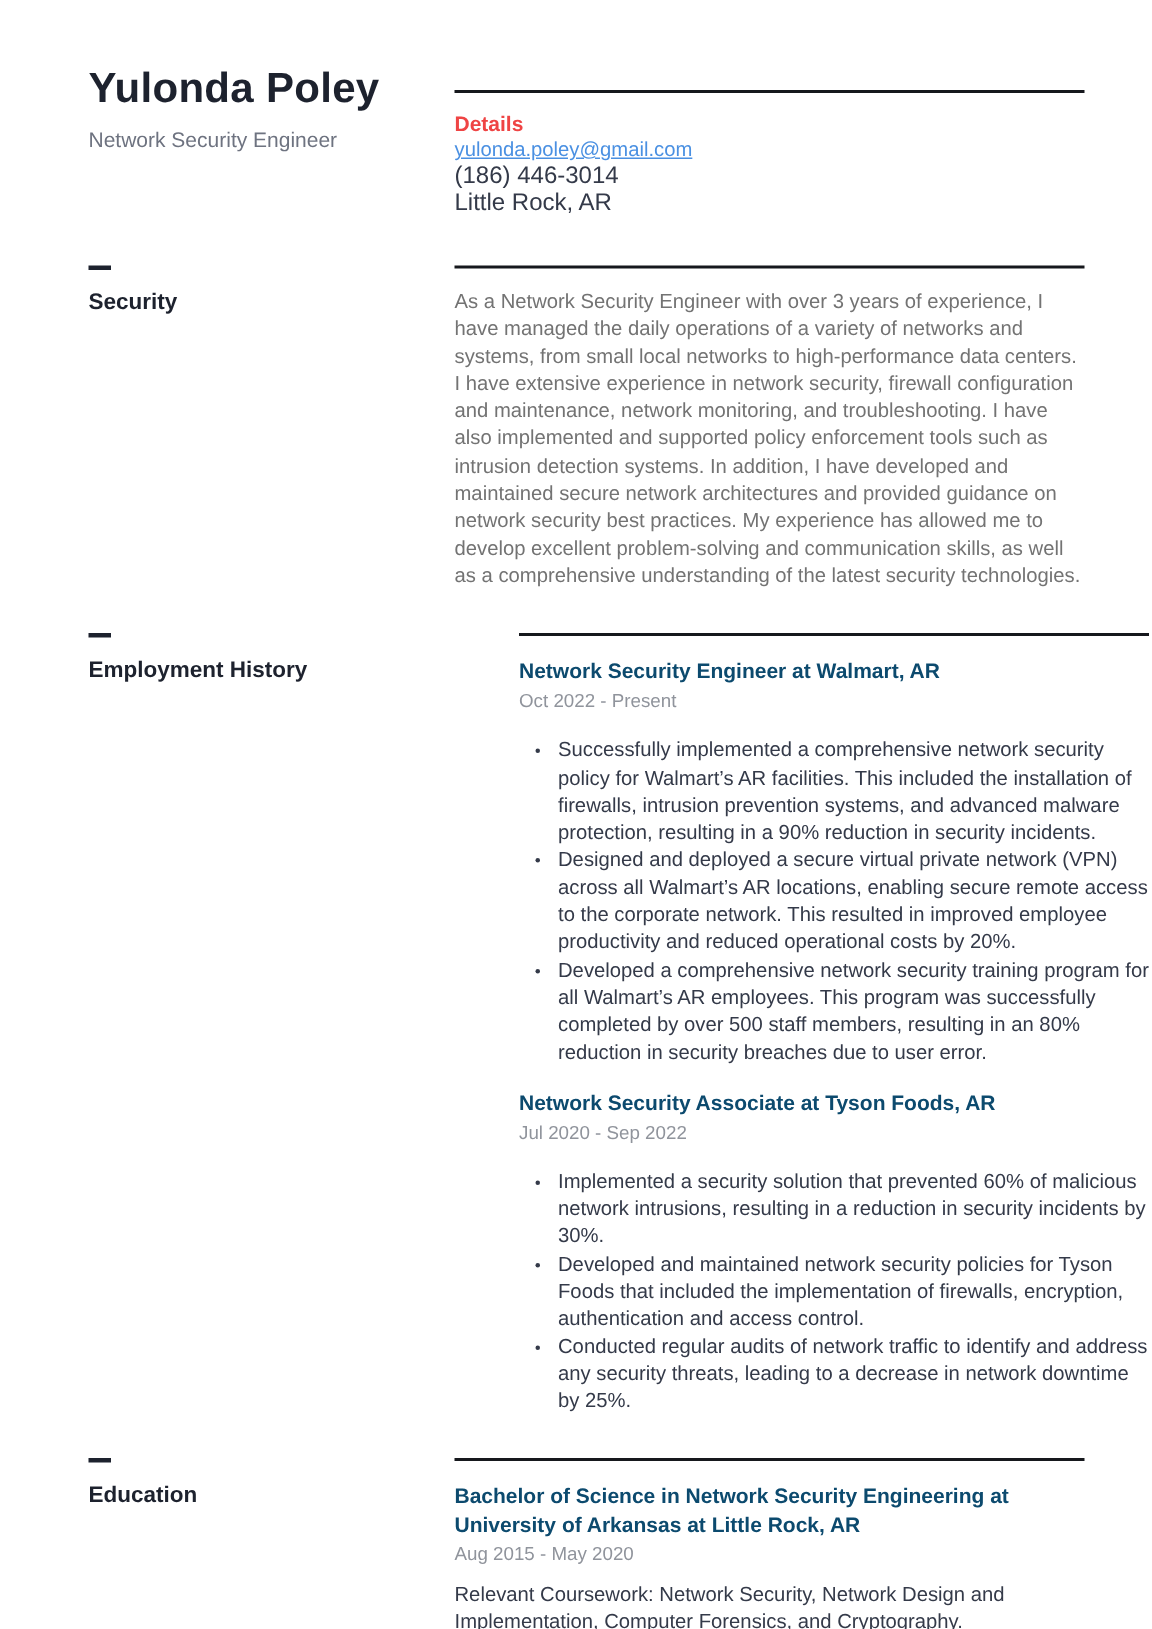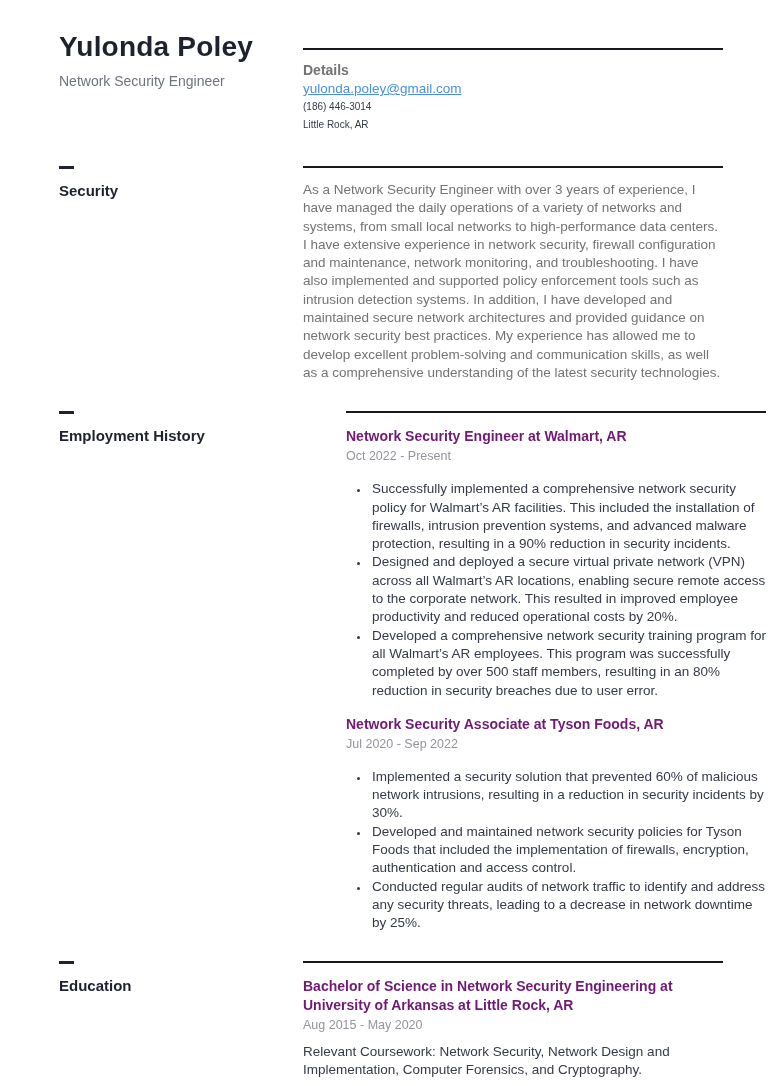--- a/index.html
+++ b/index.html
@@ -7,21 +7,21 @@
   body {
     font-family: "Liberation Sans", "DejaVu Sans", sans-serif;
     color: #343a49;
   }
   .page {
     position: relative;
     width: 768px;
     height: 1086px;
     margin: 0 auto;
     background: #ffffff;
-    padding: 30px 45px 16px 59px;
+    padding: 42px 45px 16px 59px;
     overflow: hidden;
     border-radius: 13px;
   }
   .row { display: flex; align-items: flex-start; }
   .col-left { flex: 0 0 244px; padding-right: 20px; }
   .col-right { flex: 0 0 420px; max-width: 420px; }
 
   
   .name {
     font-size: 28px;
@@ -43,24 +43,24 @@
     border: none;
     border-top: 2.5px solid #16181d;
     width: 100%;
     margin: 0;
   }
 
   .details-heading {
     margin-top: 11px;
     font-size: 14px;
     font-weight: 700;
-    color: #737373;
+    color: #ef4444;
     line-height: 18px;
   }
-  .contact-line { font-size: 10px; line-height: 18px; color: #343a49; }
+  .contact-line { font-size: 16px; line-height: 18px; color: #343a49; }
   .email-link {
     display: inline-block;
     font-size: 13.5px;
     line-height: 18px;
     color: #4a90e2;
     text-decoration: underline;
     cursor: pointer;
   }
 
   
@@ -84,21 +84,21 @@
     color: #737373;
   }
   .col-right .body-text { margin-top: 13px; }
 
   .employment-row { margin-top: 29px; gap: 43px; }
   .entry { margin-top: 14px; }
   .entry + .entry { margin-top: 15px; }
   .entry-title {
     font-size: 14px;
     font-weight: 700;
-    color: #701a75;
+    color: #0c4a6e;
     line-height: 19px;
   }
   .entry-dates {
     margin-top: 2px;
     font-size: 12.5px;
     color: #90949c;
     line-height: 16px;
   }
   .bullets {
     margin-top: 16px;

